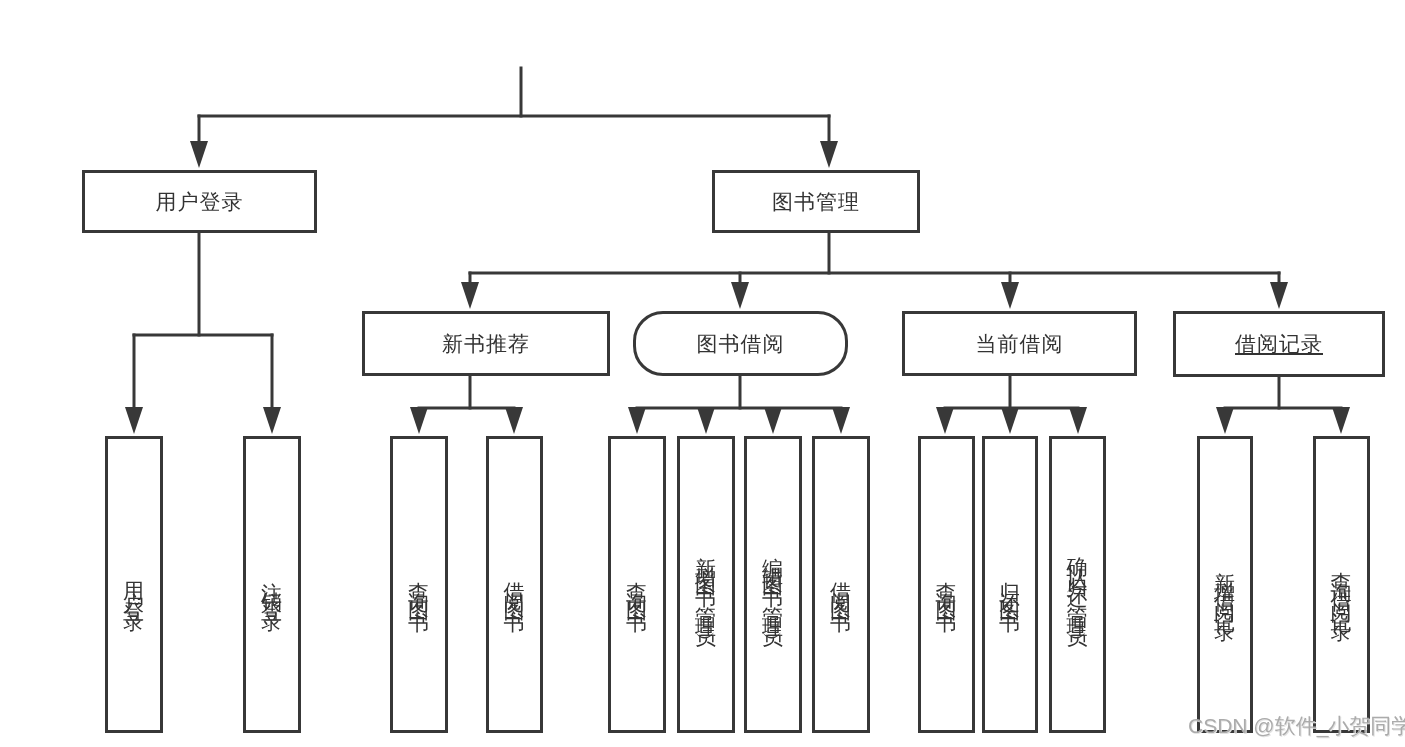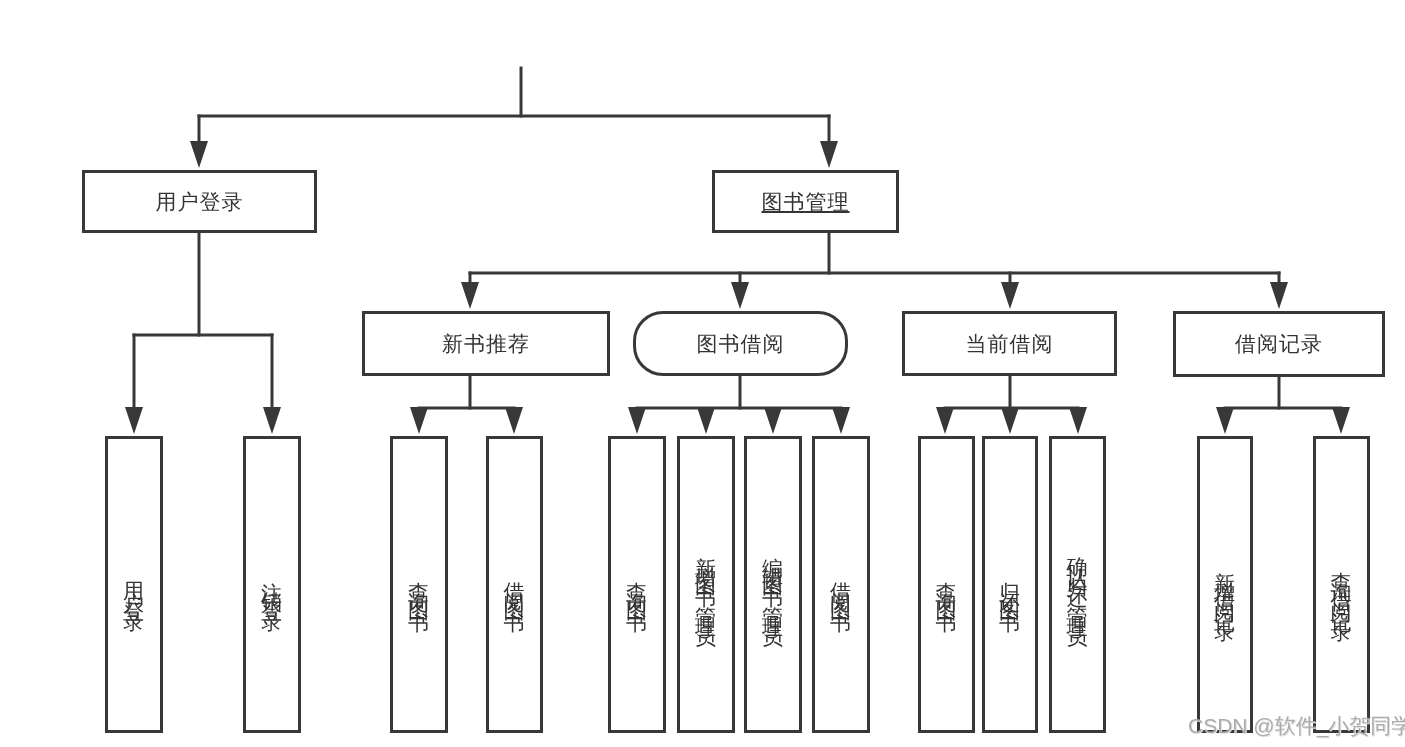--- a/index.html
+++ b/index.html
@@ -35,25 +35,25 @@
   .vbox .lbl {
     writing-mode: vertical-rl;
     text-orientation: mixed;
     font-size: 21px;
     letter-spacing: 10px;
     line-height: 1;
   }
   
   #n-root { left: 16px;   top: 13px;  width: 1007px; height: 55px; }
   #n-l1a  { left: 82px;   top: 170px; width: 235px;  height: 63px; }
-  #n-l1b  { left: 712px;  top: 170px; width: 187px;  height: 63px; text-decoration: underline; }
+  #n-l1b  { left: 712px;  top: 170px; width: 208px;  height: 63px; }
   #n-l2a  { left: 362px;  top: 311px; width: 248px;  height: 65px; }
   #n-l2b  { left: 633px;  top: 311px; width: 215px;  height: 65px; border-radius: 30px; }
-  #n-l2c  { left: 902px;  top: 311px; width: 215px;  height: 65px; }
-  #n-l2d  { left: 1173px; top: 311px; width: 212px;  height: 66px; }
+  #n-l2c  { left: 902px;  top: 311px; width: 235px;  height: 65px; }
+  #n-l2d  { left: 1173px; top: 311px; width: 212px;  height: 66px; text-decoration: underline; }
   
   #lf-a1 { left: 105px;  width: 58px; }
   #lf-a2 { left: 243px;  width: 58px; }
   #lf-b1 { left: 390px;  width: 58px; }
   #lf-b2 { left: 486px;  width: 57px; }
   #lf-c1 { left: 608px;  width: 58px; }
   #lf-c2 { left: 677px;  width: 58px; }
   #lf-c3 { left: 744px;  width: 58px; }
   #lf-c4 { left: 812px;  width: 58px; }
   #lf-d1 { left: 918px;  width: 57px; }

